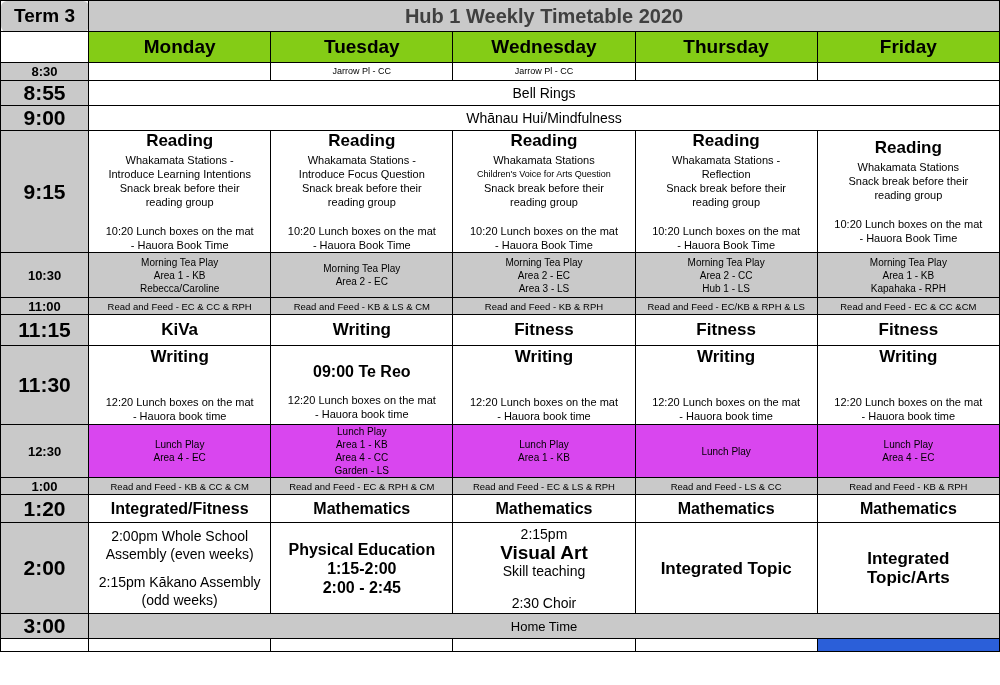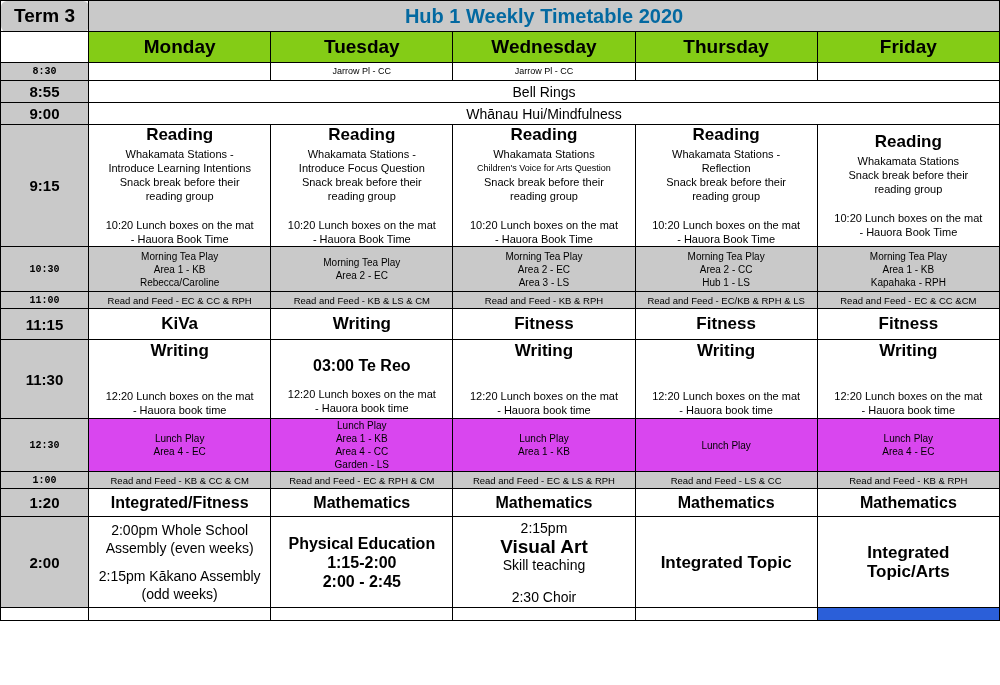--- a/index.html
+++ b/index.html
@@ -33,37 +33,36 @@
     font-size: 19px;
     font-weight: bold;
     color: #000;
     height: 30px;
     border-radius: 6px;
   }
   .title-cell {
     background: #c9c9c9;
     font-size: 20px;
     font-weight: bold;
-    color: #0369a1;
+    color: #404040;
   }
   .day-head {
     font-size: 19px;
     font-weight: bold;
     height: 30px;
     background: #84cc16;
   }
   .timelabel {
     background: #c9c9c9;
     font-weight: bold;
-    font-size: 15px;
+    font-size: 21px;
     color: #000;
   }
   .timelabel.small {
-    font-size: 10px;
-    font-family: Liberation Mono, monospace;
+    font-size: 13px;
   }
   .white {
     background: #ffffff;
   }
   .row-830 td { height: 17px; }
   .tiny {
     font-size: 9px;
     line-height: 11px;
   }
   .big {
@@ -323,21 +322,21 @@
     <tr>
       <td class="timelabel">11:30</td>
       <td class="writing-cell">
         <div class="writing-title">Writing</div>
         <div class="writing-lunch">
           <div>12:20 Lunch boxes on the mat</div>
           <div>- Hauora book time</div>
         </div>
       </td>
       <td class="writing-cell">
-        <div class="tereo">03:00 Te Reo</div>
+        <div class="tereo">09:00 Te Reo</div>
         <div class="writing-lunch" style="margin-top:12px">
           <div>12:20 Lunch boxes on the mat</div>
           <div>- Hauora book time</div>
         </div>
       </td>
       <td class="writing-cell">
         <div class="writing-title">Writing</div>
         <div class="writing-lunch">
           <div>12:20 Lunch boxes on the mat</div>
           <div>- Hauora book time</div>
@@ -425,20 +424,24 @@
       </td>
       <td class="afternoon">
         <div class="af-big" style="font-size:17px">Integrated Topic</div>
       </td>
       <td class="afternoon">
         <div class="af-big" style="font-size:17px">Integrated</div>
         <div class="af-big" style="font-size:17px">Topic/Arts</div>
       </td>
     </tr>
 
+    <tr>
+      <td class="timelabel">3:00</td>
+      <td class="hometime" colspan="5">Home Time</td>
+    </tr>
 
     <tr class="footer-row">
       <td class="white"></td>
       <td class="white"></td>
       <td class="white"></td>
       <td class="white"></td>
       <td class="white"></td>
       <td class="footer-blue"></td>
     </tr>
   </tbody>

